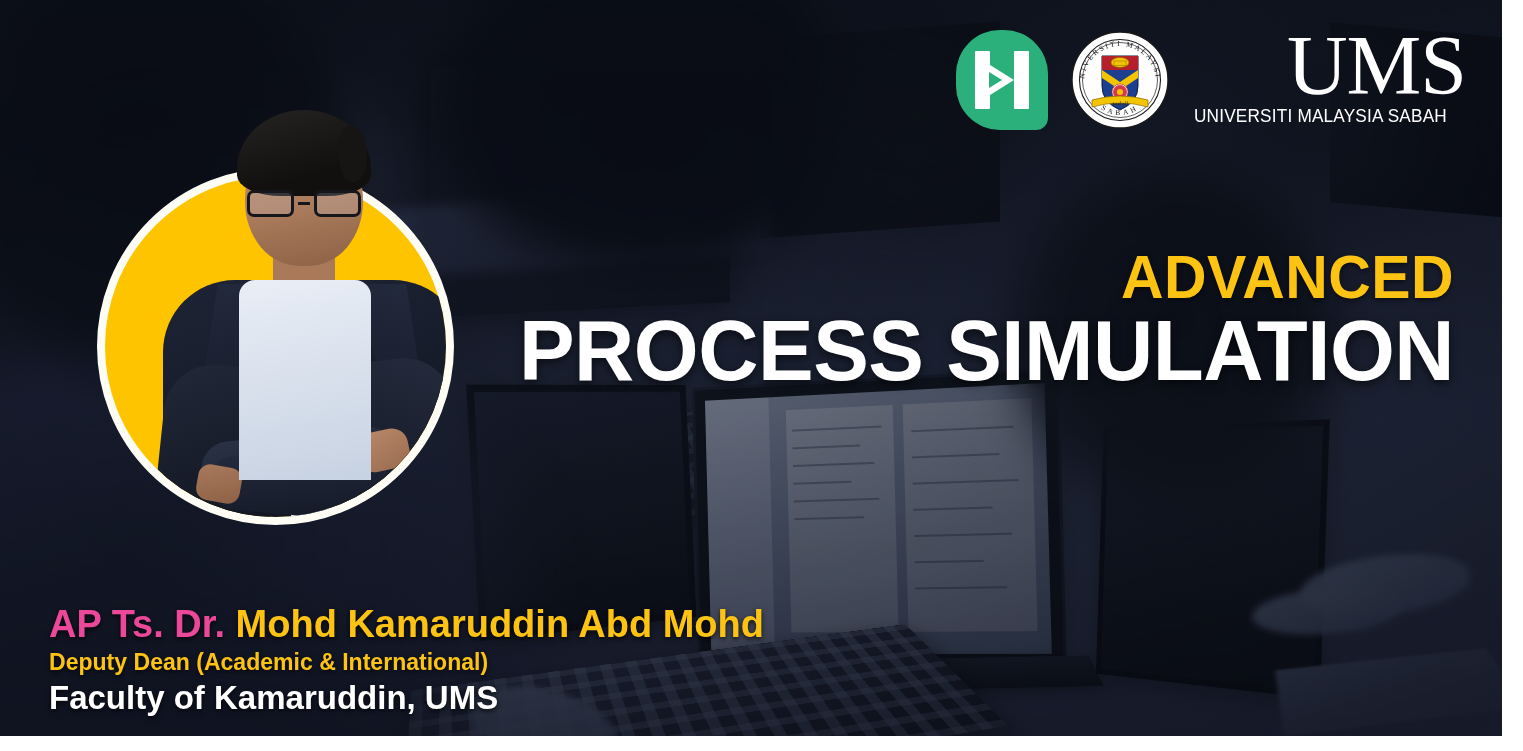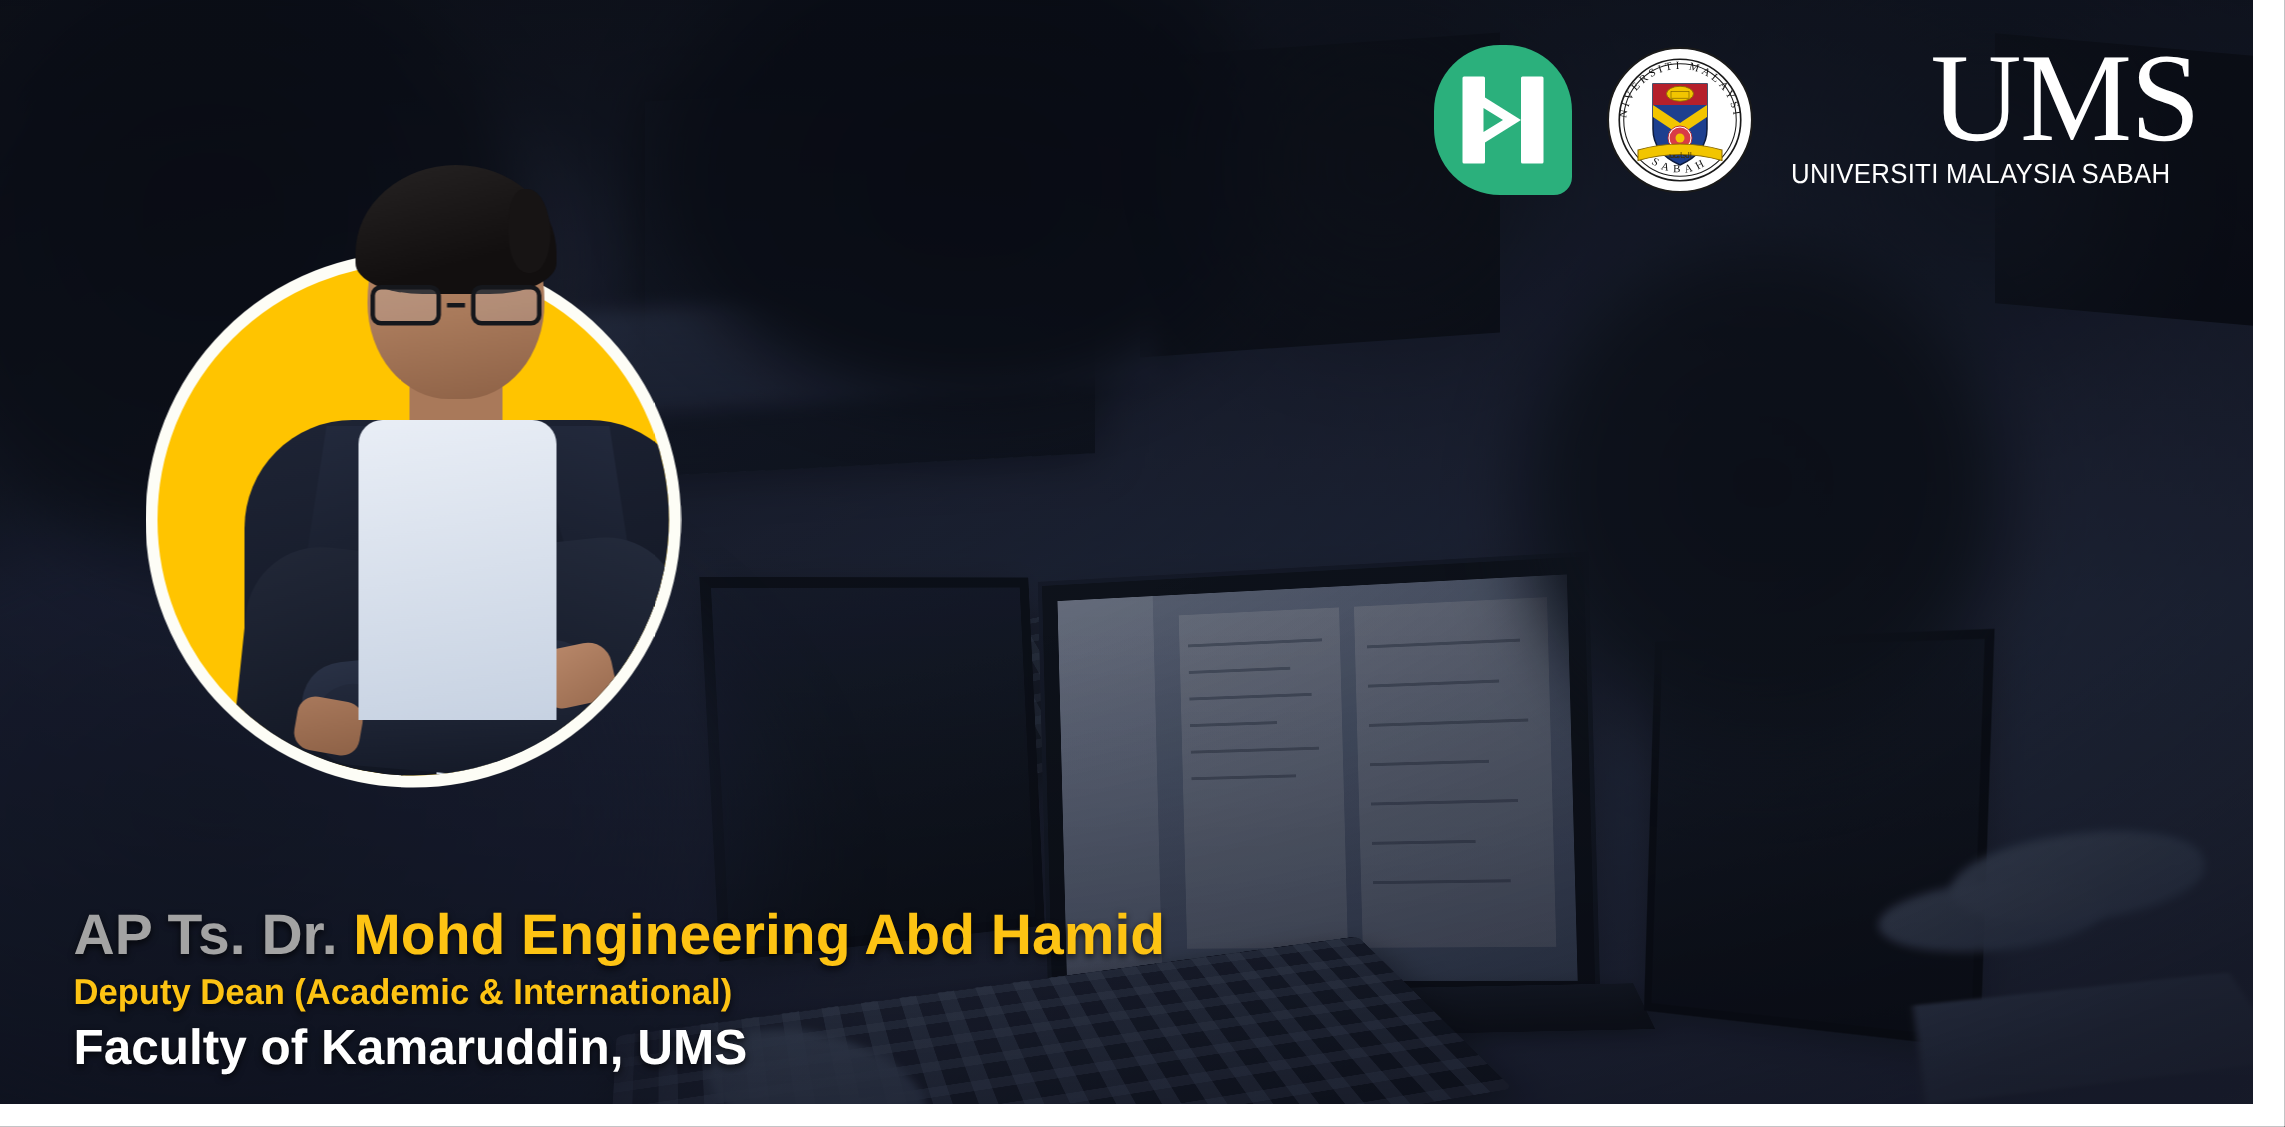--- a/index.html
+++ b/index.html
@@ -320,21 +320,21 @@
   }
   .circle-clip{position:absolute;inset:8px;border-radius:50%;overflow:hidden;z-index:2;}
 
   
   .speaker{position:absolute;left:49px;bottom:18px;}
   .speaker .name{
     font-size:38px;font-weight:bold;line-height:1.18;white-space:nowrap;
     font-family:"Liberation Sans", sans-serif;
     text-shadow:0 2px 5px rgba(0,0,0,.75);
   }
-  .speaker .name .title{color:#a3a3a3;}
+  .speaker .name .title{color:#ec4899;}
   .speaker .name .person{color:#FDC313;}
   .speaker .role{
     font-size:24px;font-weight:bold;color:#FDC313;line-height:1.25;white-space:nowrap;
     font-family:"Liberation Sans", sans-serif;transform:scaleX(.96);transform-origin:left center;
     text-shadow:0 2px 5px rgba(0,0,0,.75);
   }
   .speaker .faculty{
     font-size:33px;font-weight:bold;color:#ffffff;line-height:1.25;white-space:nowrap;
     font-family:"Liberation Sans", sans-serif;
     text-shadow:0 2px 5px rgba(0,0,0,.75);
@@ -437,20 +437,24 @@
         <text x="50" y="75.4" font-family="'Liberation Serif', serif" font-size="5.2" fill="#3a2d00" text-anchor="middle">الجامعة</text>
       </svg>
     </div>
 
     <div class="ums-wordmark">
       <span class="ums">UMS</span>
       <span class="sub">UNIVERSITI MALAYSIA SABAH</span>
     </div>
   </div>
 
+  <div class="headline">
+    <span class="kicker">ADVANCED</span>
+    <span class="main">PROCESS SIMULATION</span>
+  </div>
 
   <div class="portrait">
     <div class="ring"></div>
 
     <div class="circle-clip">
       <div class="p-jacket"></div>
       <div class="p-shirt-low"></div>
       <div class="p-lapel-l"></div>
       <div class="p-lapel-r"></div>
       <div class="p-arm-l"></div>
@@ -469,19 +473,19 @@
       <div class="p-glasses">
         <span class="lens"></span>
         <span class="bridge"></span>
         <span class="lens"></span>
       </div>
     </div>
   </div>
 
   <div class="speaker">
     <div class="name">
-      <span class="title">AP Ts. Dr. </span><span class="person">Mohd Engineering Abd Hamid</span>
+      <span class="title">AP Ts. Dr. </span><span class="person">Mohd Kamaruddin Abd Mohd</span>
     </div>
     <div class="role">Deputy Dean (Academic &amp; International)</div>
     <div class="faculty">Faculty of Kamaruddin, UMS</div>
   </div>
 
 </div>
 
 </body></html>

